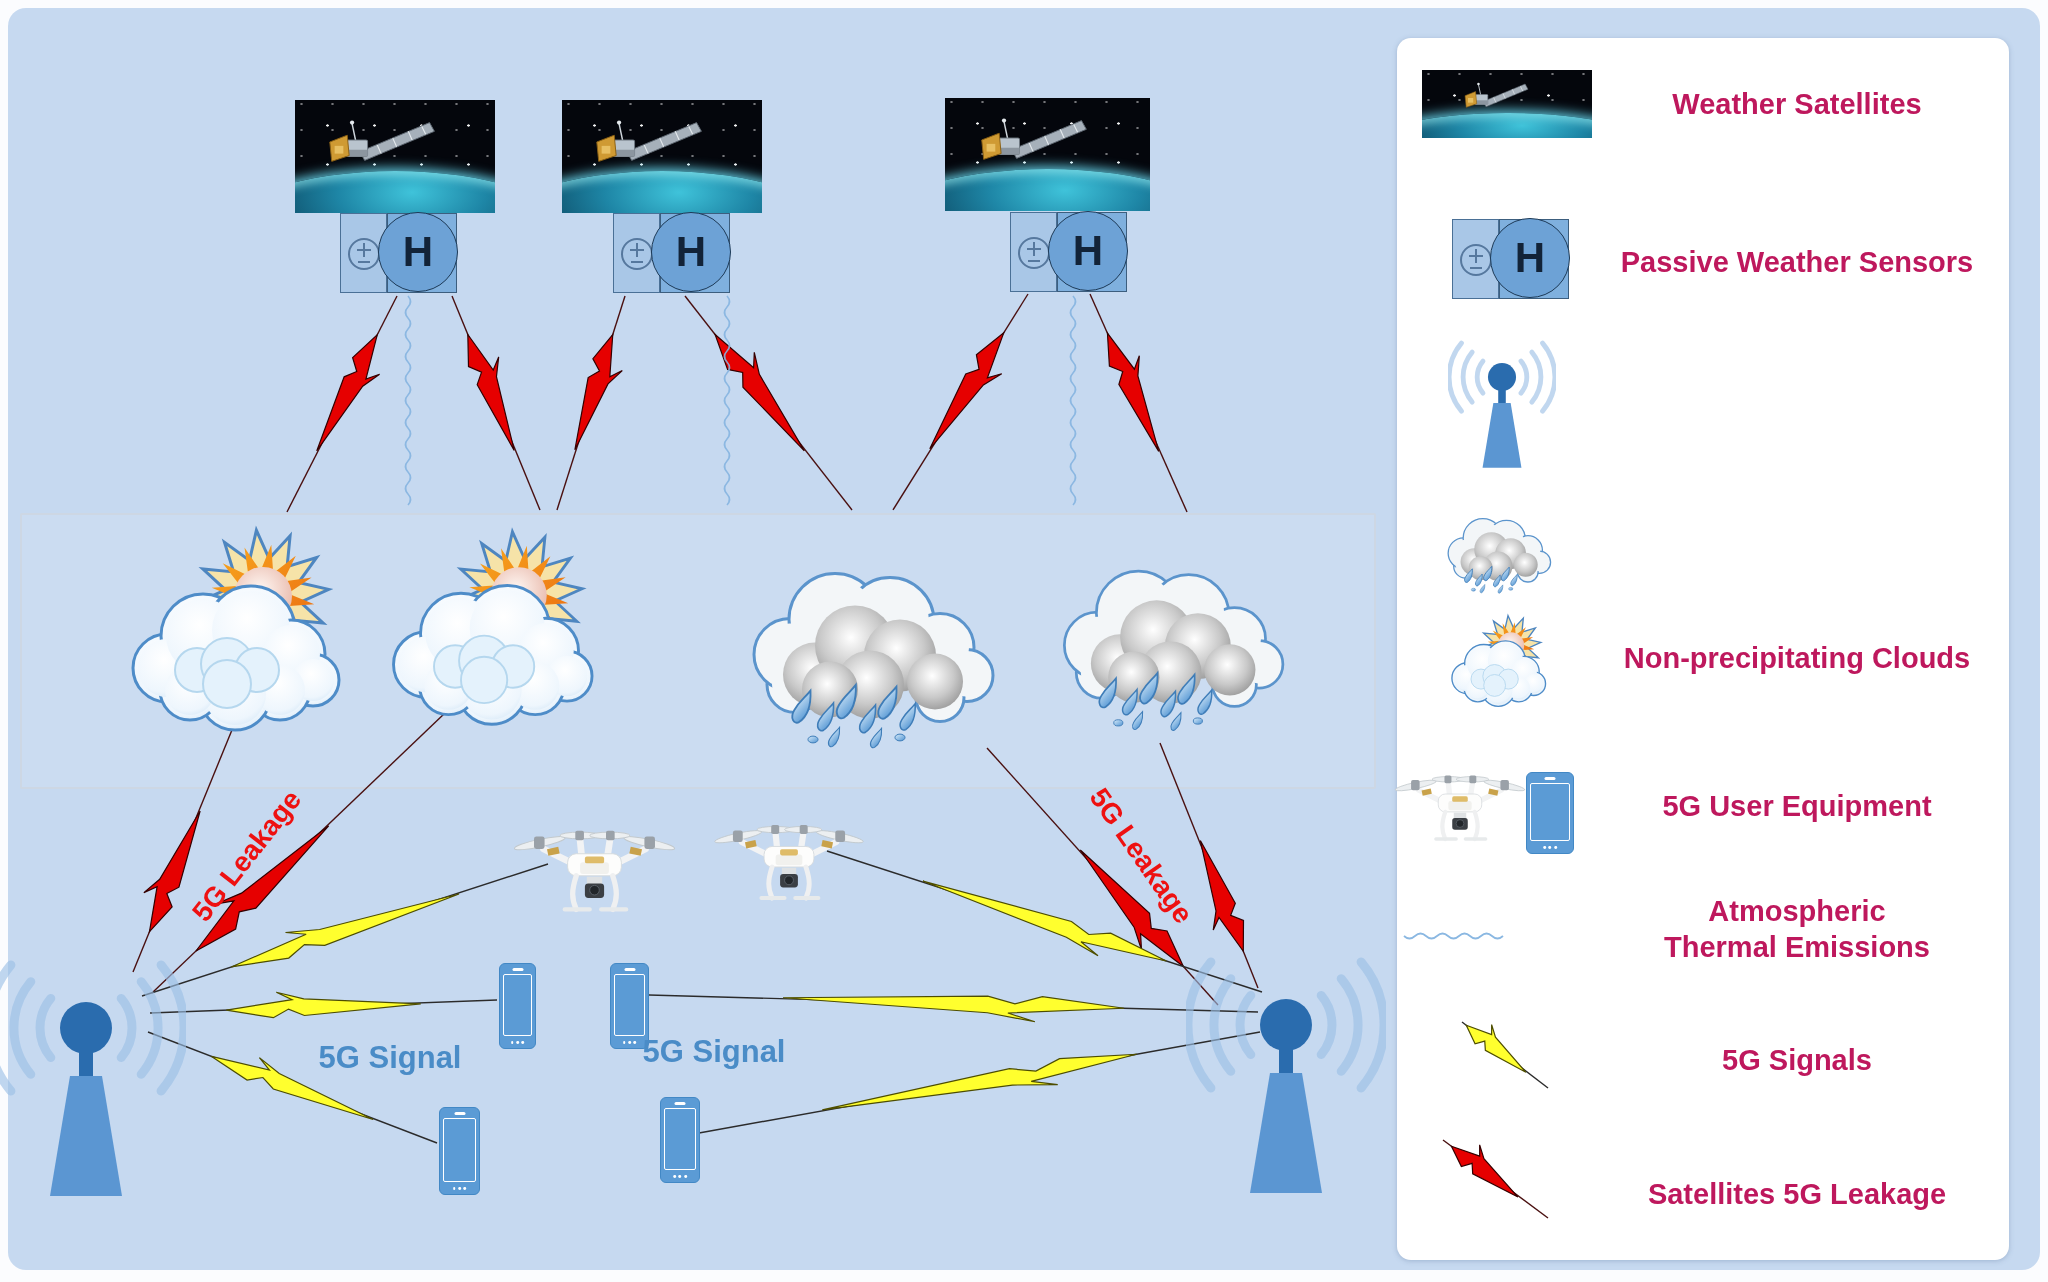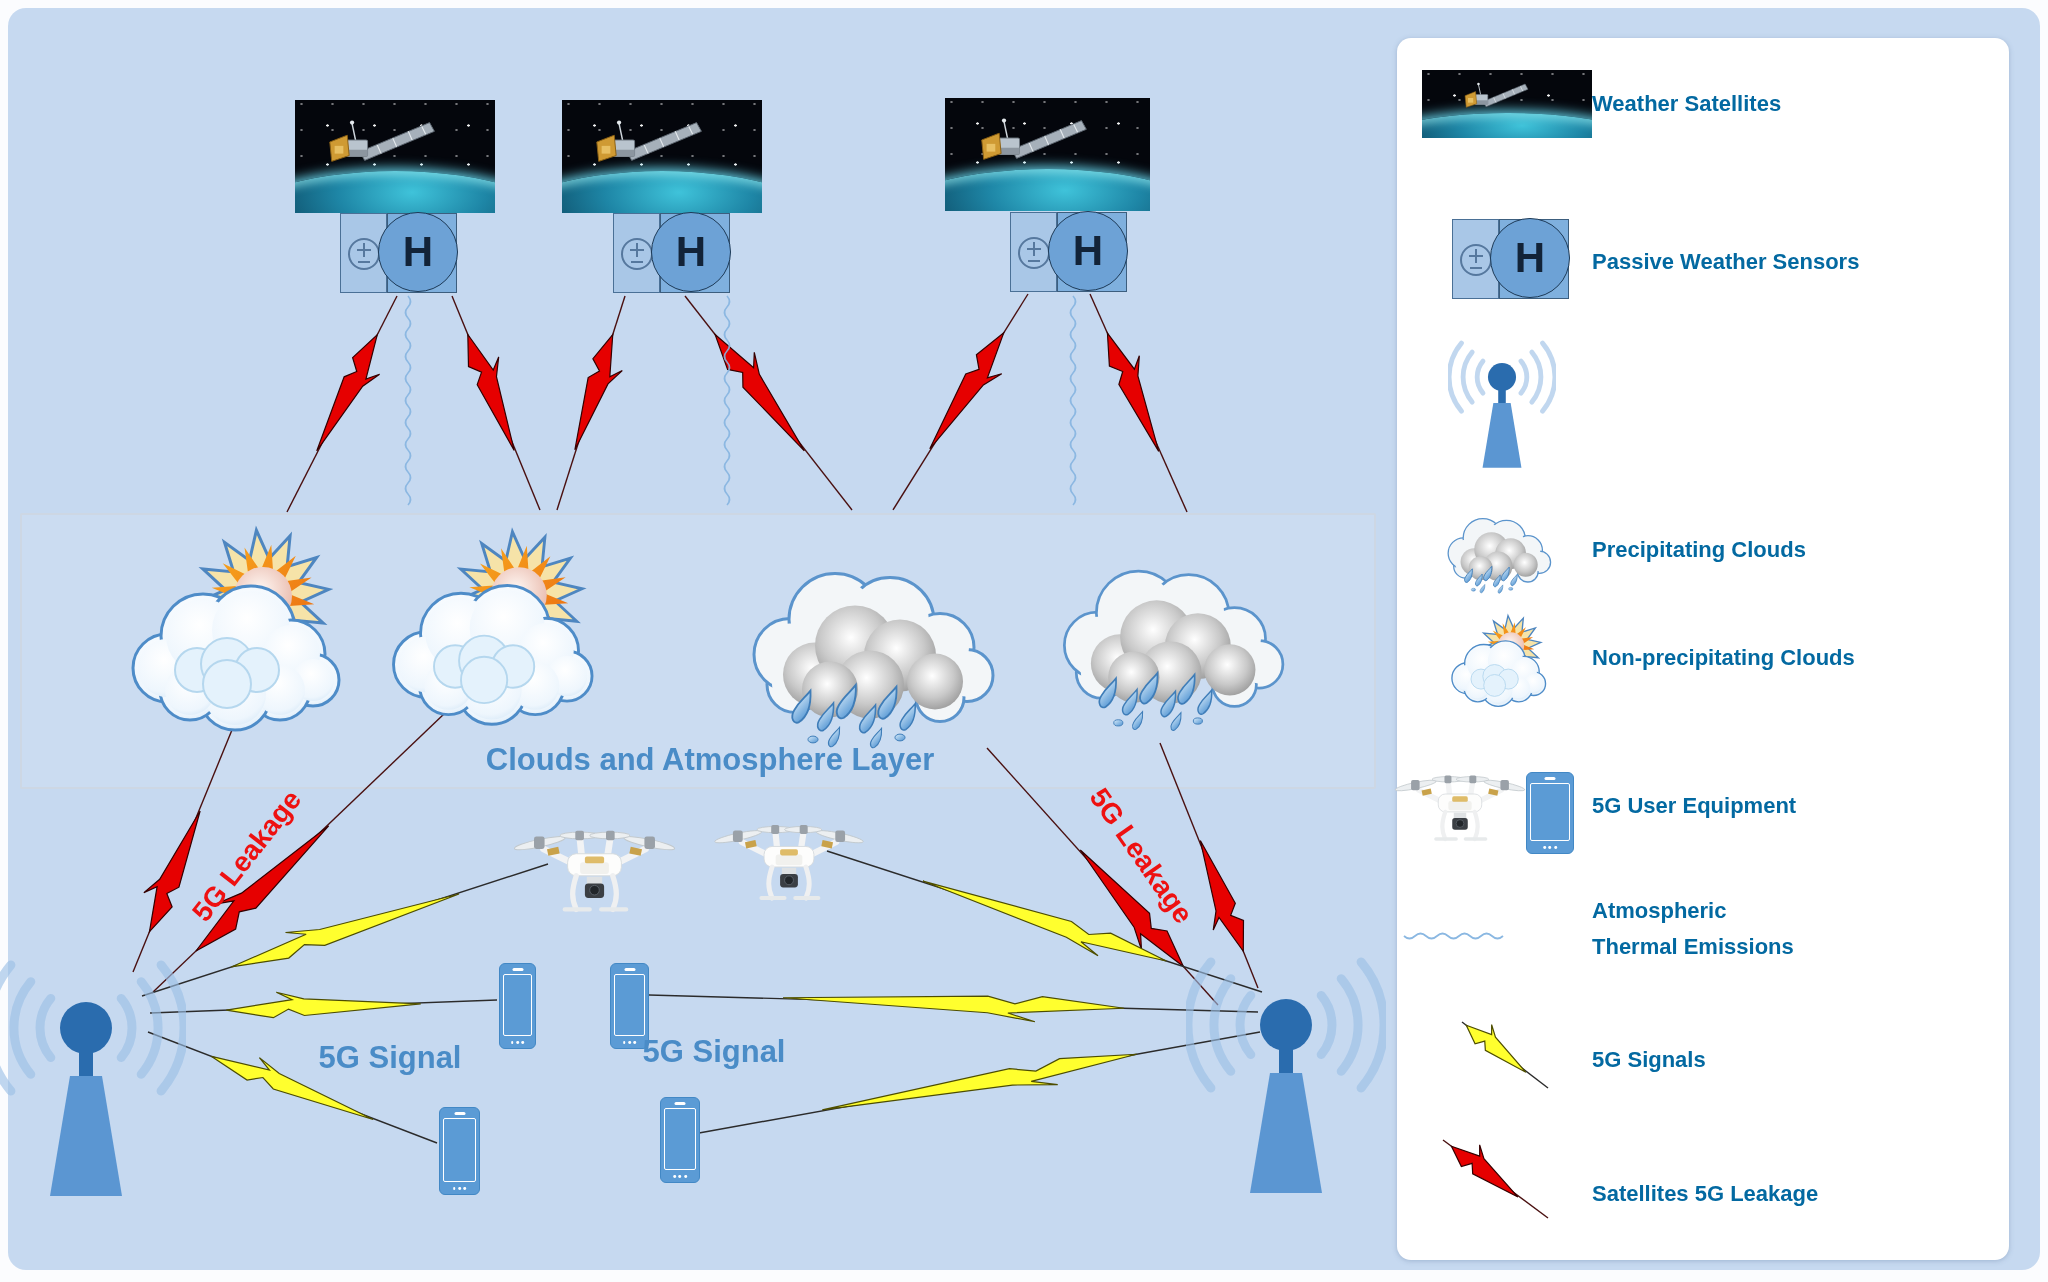--- a/index.html
+++ b/index.html
@@ -42,22 +42,22 @@
                  border:1.8px solid #fff;border-radius:2px;}
   .phone .dots{position:absolute;bottom:4px;left:50%;transform:translateX(-50%);
                display:flex;gap:2.6px;}
   .phone .dots i{width:2.8px;height:2.8px;border-radius:50%;background:#fff;display:block;}
   
   .lbl{position:absolute;font-weight:700;color:#4a8cc7;text-align:center;}
   .lbl.red{color:#ee1111;}
   
   #legend-panel{position:absolute;left:1397px;top:38px;width:612px;height:1222px;
      background:#ffffff;border-radius:14px;box-shadow:0 1px 5px rgba(110,135,170,.45);}
-  .legend-label{position:absolute;left:1592px;width:410px;
-     font-weight:700;font-size:22px;color:#0369a1;line-height:36px;white-space:pre-line;}
+  .legend-label{position:absolute;left:1592px;width:410px;text-align:center;
+     font-weight:700;font-size:29px;color:#be185d;line-height:36px;white-space:pre-line;}
   .abs{position:absolute;}
 </style>
 </head>
 <body>
 
 <div id="stage">
   <div id="canvas"></div>
 
   <svg width="0" height="0" style="position:absolute" aria-hidden="true">
     <defs>
@@ -424,21 +424,20 @@
       </div>
     </div>
 
   <svg class="abs" style="left:-14px;top:928px" width="200" height="270" viewBox="0 0 200 270">
       <use href="#towerArt"></use>
     </svg>
   <svg class="abs" style="left:1186px;top:925px" width="200" height="270" viewBox="0 0 200 270">
       <use href="#towerArt"></use>
     </svg>
 
-  <div class="lbl" style="left:420px;top:742px;width:580px;font-size:31px">Clouds and Atmosphere Layer</div>
   <div class="lbl" style="left:290px;top:1040px;width:200px;font-size:31px">5G Signal</div>
   <div class="lbl" style="left:614px;top:1034px;width:200px;font-size:31px">5G Signal</div>
   <div class="lbl red" style="left:147px;top:840px;width:200px;font-size:28px;transform:rotate(-52deg)">5G Leakage</div>
   <div class="lbl red" style="left:1041px;top:840px;width:200px;font-size:28px;transform:rotate(55deg)">5G Leakage</div>
 
   <div class="sat-thumb" style="left:1422px;top:70px;width:170px;height:68px">
     <div class="earth"></div>
     <svg class="craft" viewBox="0 0 120 70">
         <use href="#craftArt"></use>
       </svg>
@@ -463,21 +462,20 @@
   </div>
   <div class="legend-label" style="top:244px">Passive Weather Sensors</div>
 
   <svg class="abs" style="left:1448px;top:323px" width="108" height="146" viewBox="0 0 200 270">
       <use href="#towerArt"></use>
     </svg>
 
   <svg class="abs" style="left:1440px;top:498px" width="120" height="102" viewBox="0 0 280 210">
       <use href="#cloudRainArt"></use>
     </svg>
-  <div class="legend-label" style="top:532px">Precipitating Clouds</div>
 
   <svg class="abs" style="left:1426px;top:610px" width="140" height="100" viewBox="0 0 230 220">
       <use href="#cloudSunArt"></use>
     </svg>
   <div class="legend-label" style="top:640px">Non-precipitating Clouds</div>
 
   <svg class="abs" style="left:1394px;top:766px" width="132" height="84" viewBox="0 0 170 100">
       <use href="#droneArt"></use>
     </svg>
   <div class="phone" style="left:1526px;top:772px;width:46px;height:80px">

